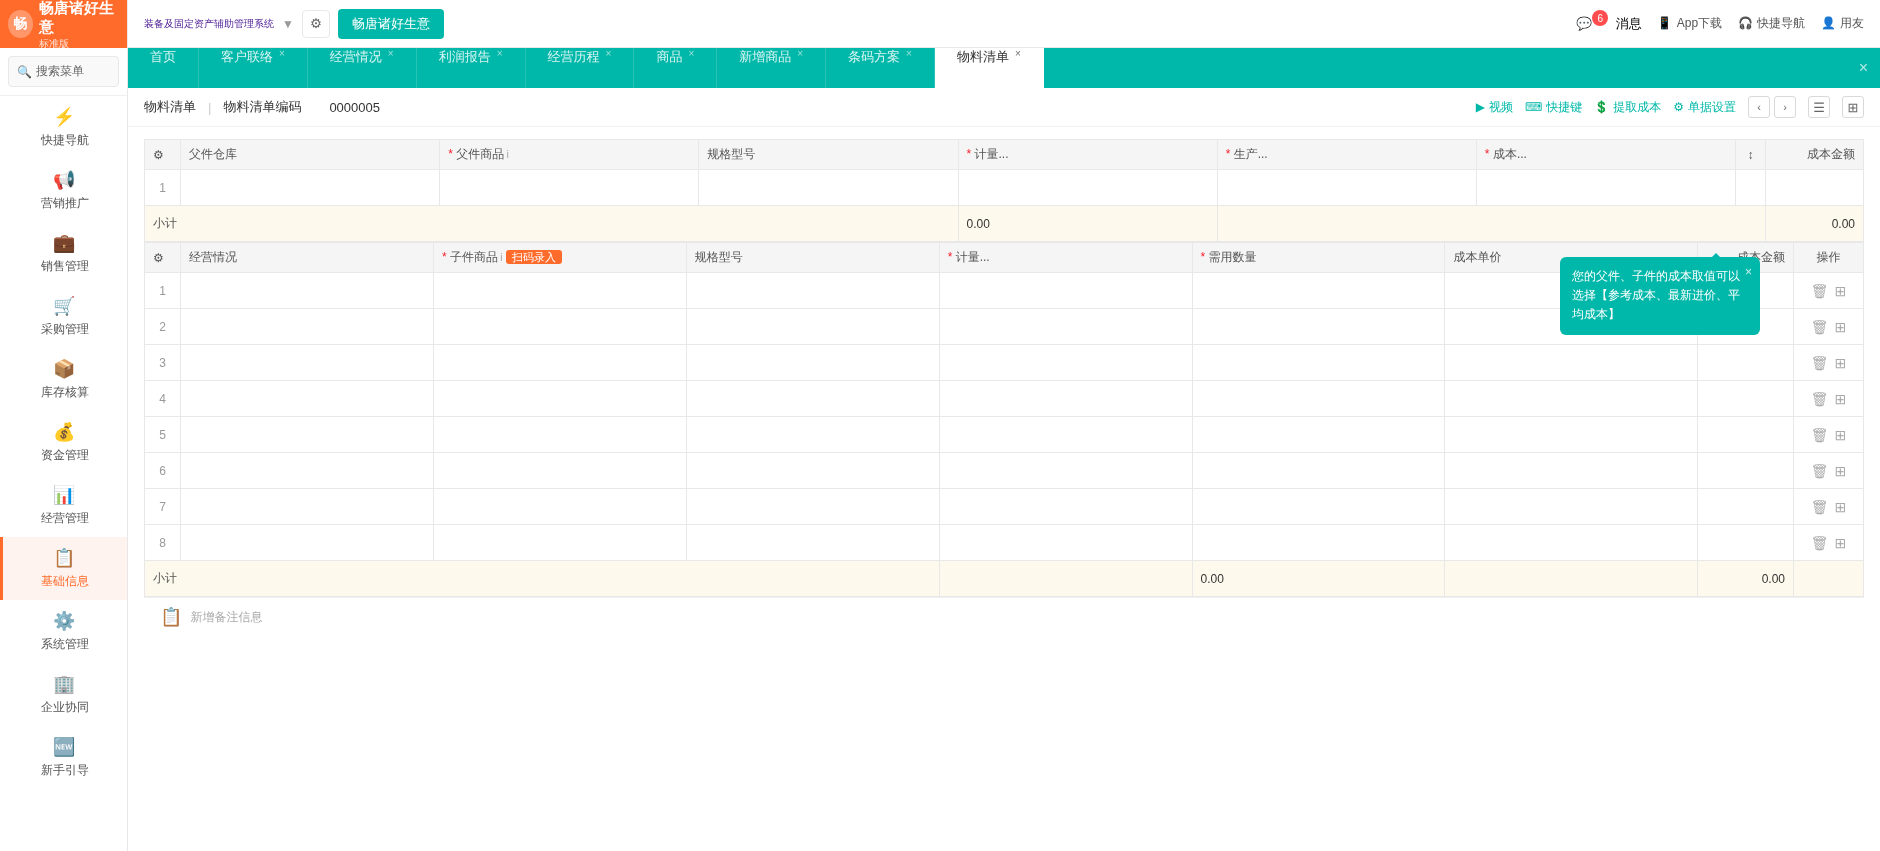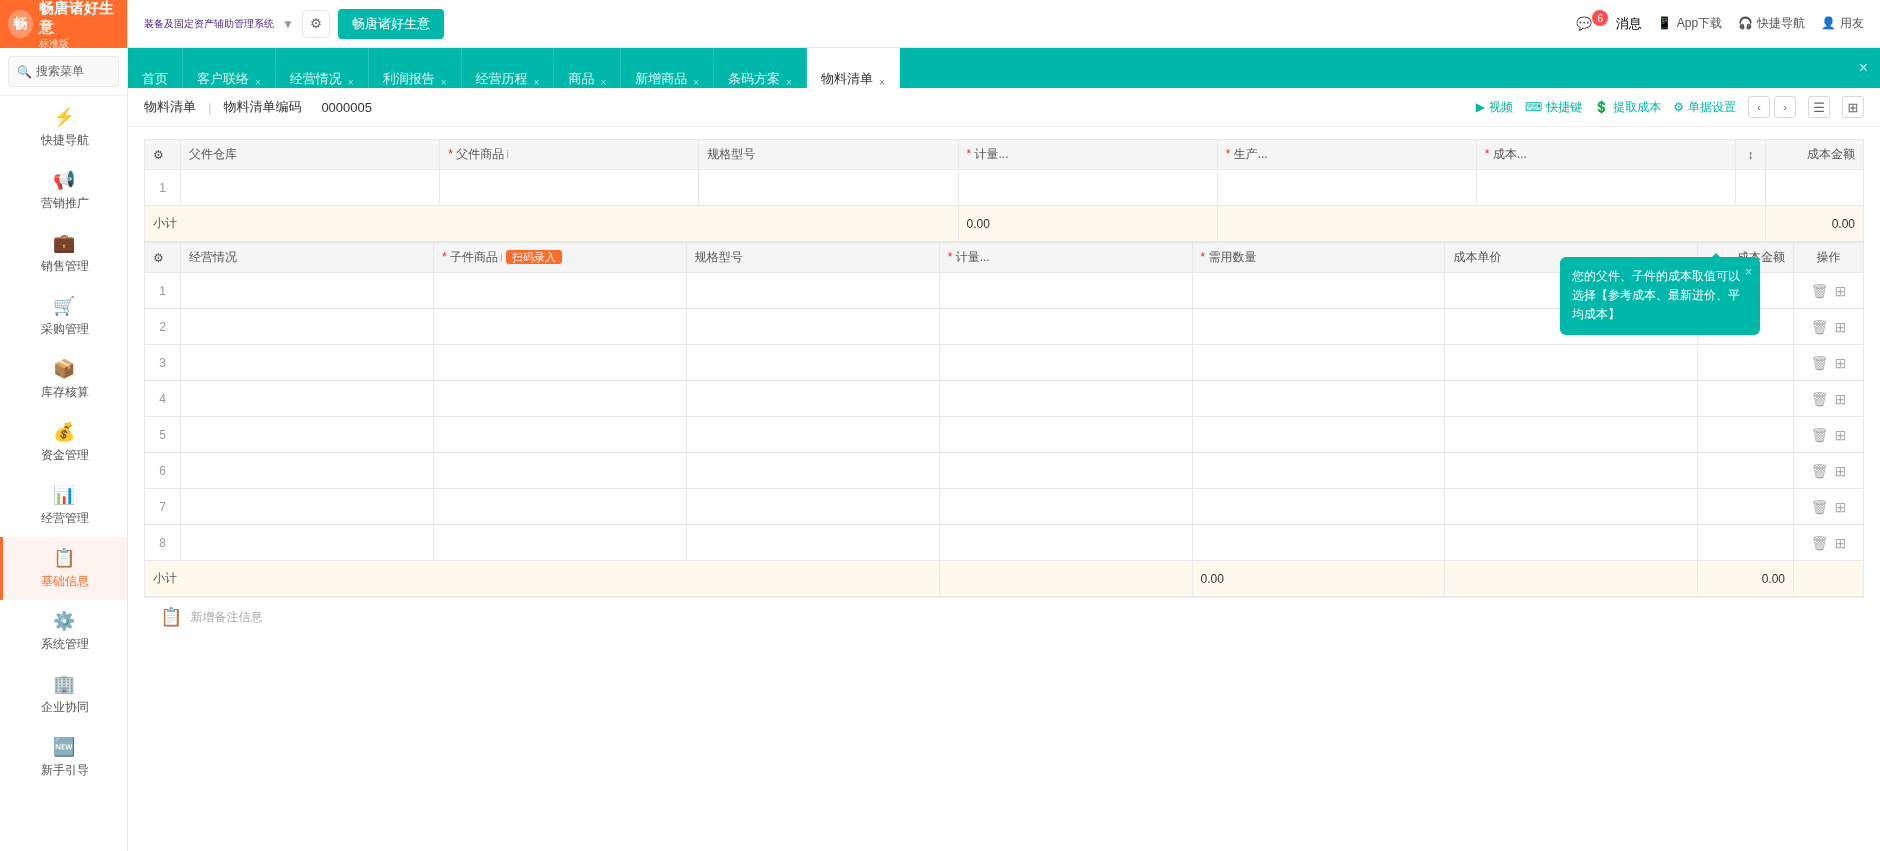--- a/index.html
+++ b/index.html
@@ -107,24 +107,24 @@
     
     .navtabs {
       background: #00b8a9;
       display: flex;
       align-items: center;
       height: 40px;
       flex-shrink: 0;
       overflow: hidden;
     }
     .navtab {
-      padding: 0 14px;
+      padding: 0 22px;
       height: 100%;
       display: flex;
-      align-items: flex-end;
+      align-items: flex-start;
       gap: 6px;
       color: rgba(255,255,255,0.85);
       cursor: pointer;
       font-size: 13px;
       white-space: nowrap;
       border-right: 1px solid rgba(255,255,255,0.15);
       transition: background 0.15s;
     }
     .navtab.active { background: #fff; color: #333; }
     .navtab-close { font-size: 10px; opacity: 0.7; }
@@ -408,21 +408,21 @@
     <div class="navtabs-end">×</div>
   </div>
 
   <div class="content">
 
     <div class="breadcrumb-bar">
       <div class="breadcrumb-left">
         <span class="breadcrumb-item">物料清单</span>
         <span class="breadcrumb-sep"> | </span>
         <span class="breadcrumb-item">物料清单编码</span>
-        <span class="breadcrumb-code" style="margin-left:8px;">0000005</span>
+        <span class="breadcrumb-code" style="margin-left:16px;">0000005</span>
       </div>
       <div class="breadcrumb-right">
         <div class="breadcrumb-action">
           <span>▶</span>
           <span>视频</span>
         </div>
         <div class="breadcrumb-action">
           <span>⌨</span>
           <span>快捷键</span>
         </div>

